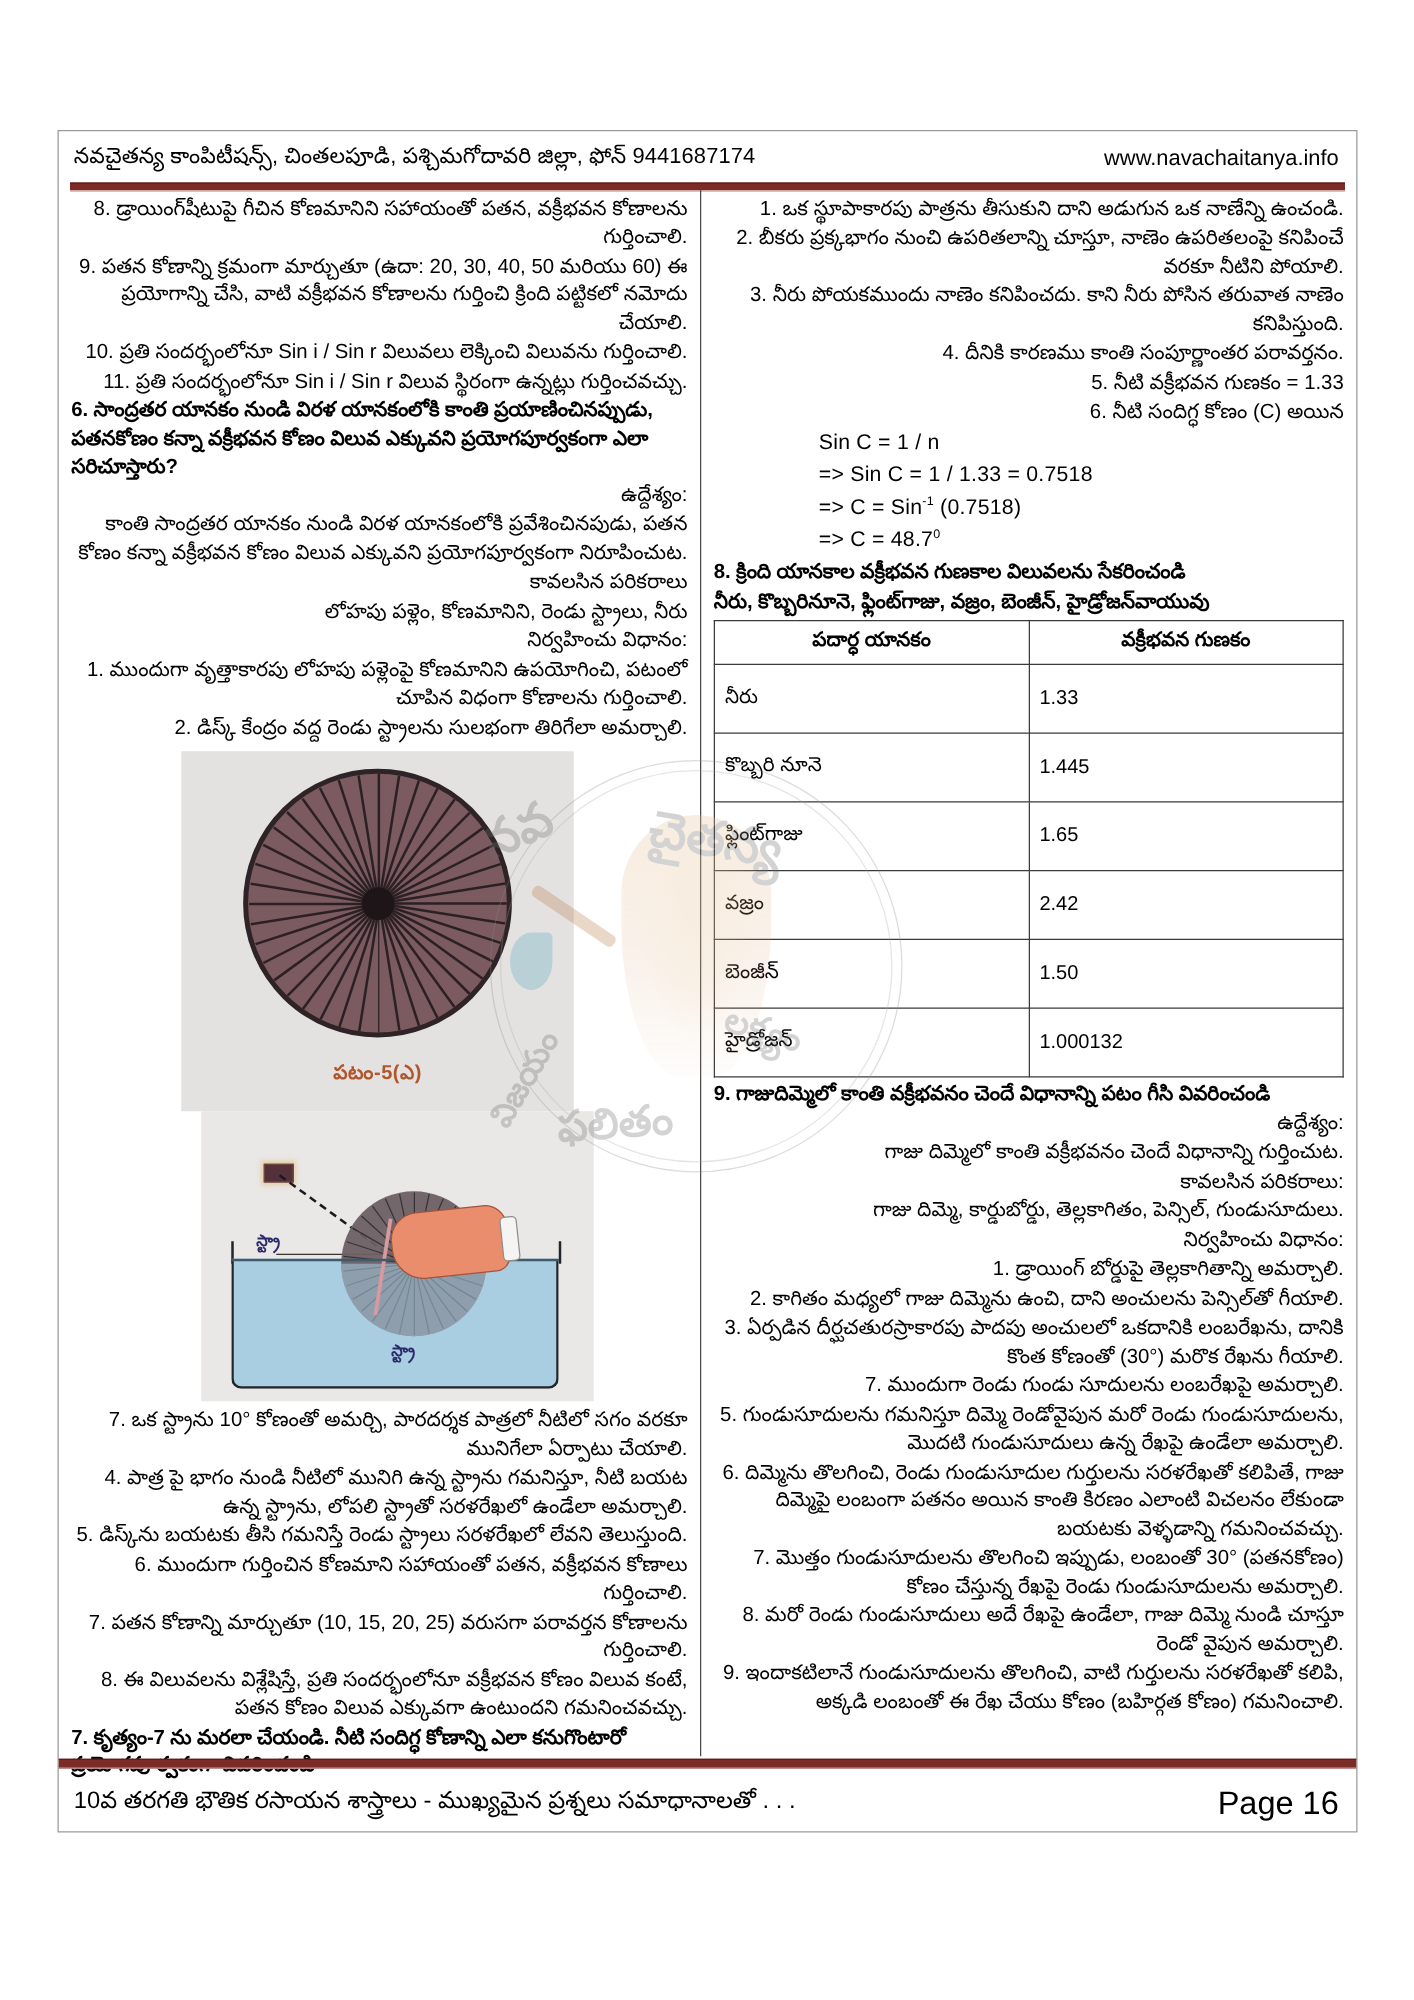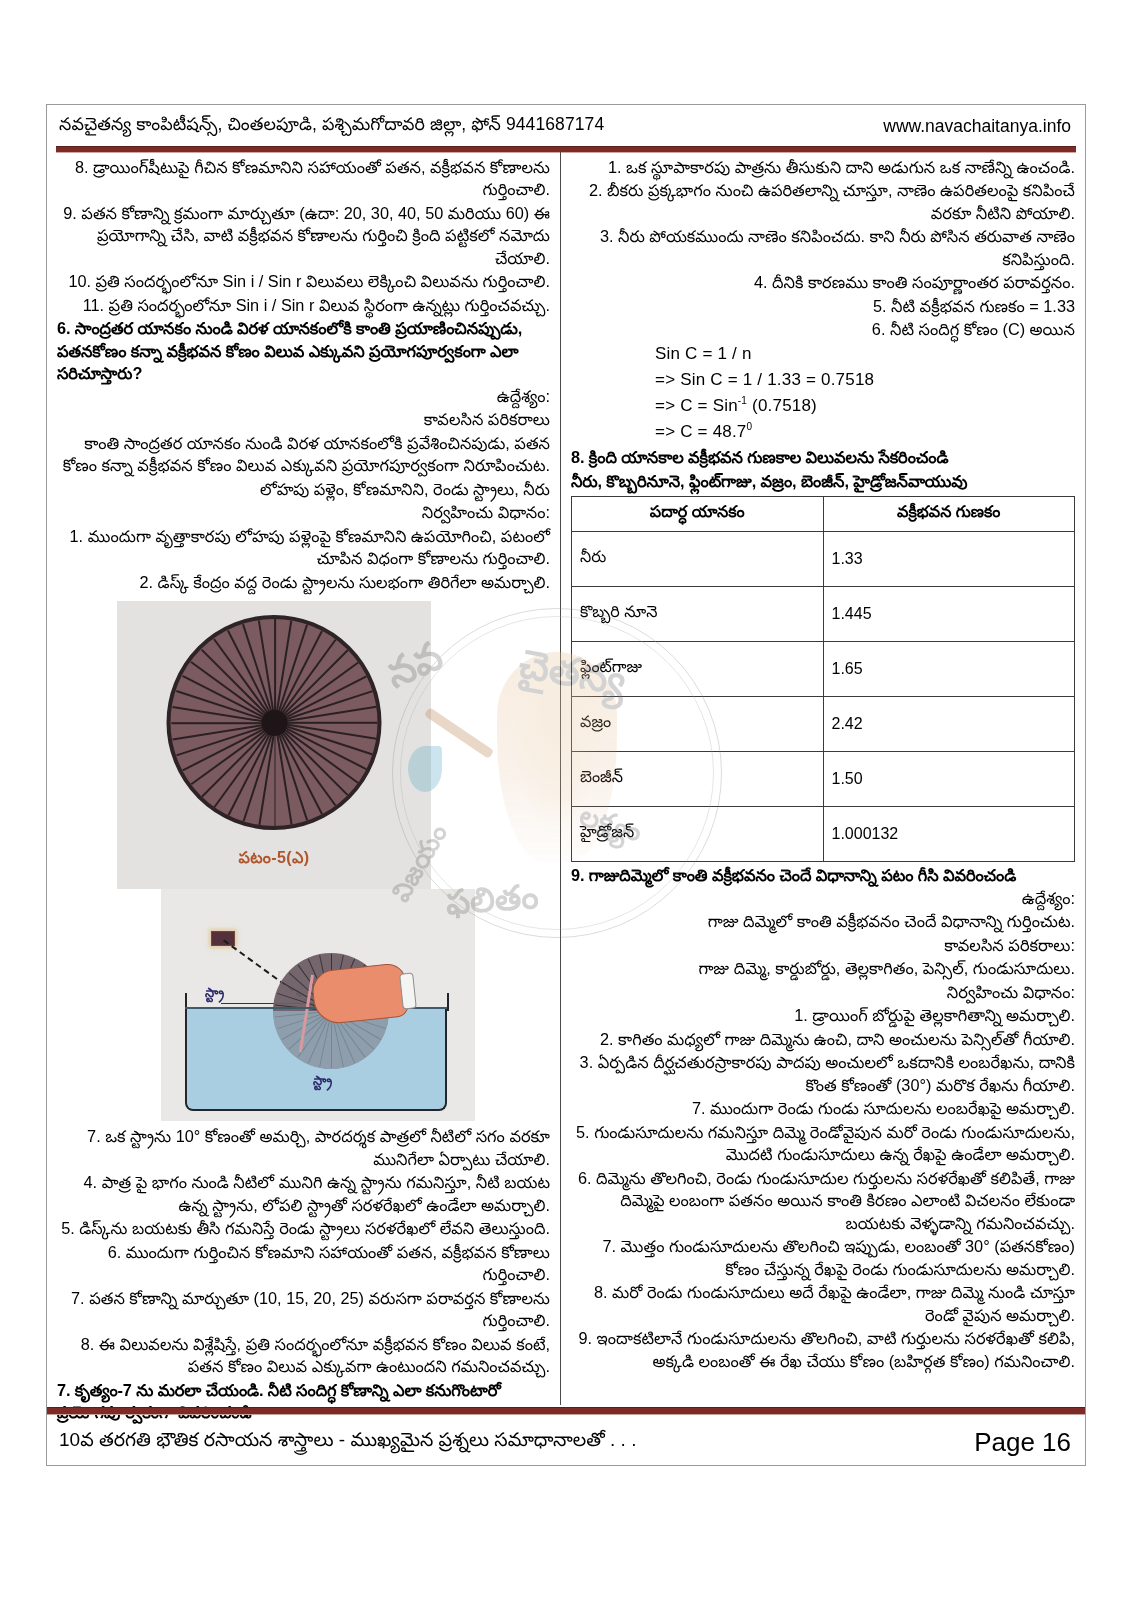--- a/index.html
+++ b/index.html
@@ -121,21 +121,21 @@
 
   
   .figure-wrap {
     margin: 8px 0 0 0;
     position: relative;
   }
   .fig-disc-box {
     position: relative;
     width: 314px;
     height: 288px;
-    margin-left: 60px;
+    margin-left: 88px;
     background: #e3e2e0;
     overflow: hidden;
   }
   .fig-disc-box .disc {
     position: absolute;
     left: 50%;
     top: 14px;
     transform: translateX(-50%);
     width: 215px;
     height: 215px;
@@ -467,22 +467,22 @@
     <div class="col col-left">
 
       <p class="t">8. డ్రాయింగ్‌షీటుపై గీచిన కోణమానిని సహాయంతో పతన, వక్రీభవన కోణాలను గుర్తించాలి.</p>
       <p class="t">9. పతన కోణాన్ని క్రమంగా మార్చుతూ (ఉదా: 20, 30, 40, 50 మరియు 60) ఈ ప్రయోగాన్ని చేసి, వాటి వక్రీభవన కోణాలను గుర్తించి క్రింది పట్టికలో నమోదు చేయాలి.</p>
       <p class="t">10. ప్రతి సందర్భంలోనూ Sin i / Sin r విలువలు లెక్కించి విలువను గుర్తించాలి.</p>
       <p class="t">11. ప్రతి సందర్భంలోనూ Sin i / Sin r  విలువ స్థిరంగా ఉన్నట్లు గుర్తించవచ్చు.</p>
 
       <p class="b">6. సాంద్రతర యానకం నుండి విరళ యానకంలోకి కాంతి ప్రయాణించినప్పుడు, పతనకోణం కన్నా వక్రీభవన కోణం విలువ ఎక్కువని ప్రయోగపూర్వకంగా ఎలా సరిచూస్తారు?</p>
 
       <p class="t">ఉద్దేశ్యం:</p>
+      <p class="t">కాంతి సాంద్రతర యానకం నుండి విరళ యానకంలోకి ప్రవేశించినపుడు, పతన కోణం కన్నా వక్రీభవన కోణం విలువ ఎక్కువని ప్రయోగపూర్వకంగా నిరూపించుట.</p>
       <p class="t">కావలసిన పరికరాలు</p>
-      <p class="t">కాంతి సాంద్రతర యానకం నుండి విరళ యానకంలోకి ప్రవేశించినపుడు, పతన కోణం కన్నా వక్రీభవన కోణం విలువ ఎక్కువని ప్రయోగపూర్వకంగా నిరూపించుట.</p>
       <p class="t">లోహపు పళ్లెం, కోణమానిని, రెండు స్ట్రాలు, నీరు</p>
       <p class="t">నిర్వహించు విధానం:</p>
       <p class="t">1. ముందుగా వృత్తాకారపు లోహపు పళ్లెంపై కోణమానిని ఉపయోగించి, పటంలో చూపిన విధంగా కోణాలను గుర్తించాలి.</p>
       <p class="t center-ind">2. డిస్క్ కేంద్రం వద్ద రెండు స్ట్రాలను సులభంగా తిరిగేలా అమర్చాలి.</p>
 
       <div class="figure-wrap">
         <div class="fig-disc-box">
           <div class="disc">
             <span class="spoke" style="transform:rotate(0deg)"></span>
             <span class="spoke" style="transform:rotate(9deg)"></span>

